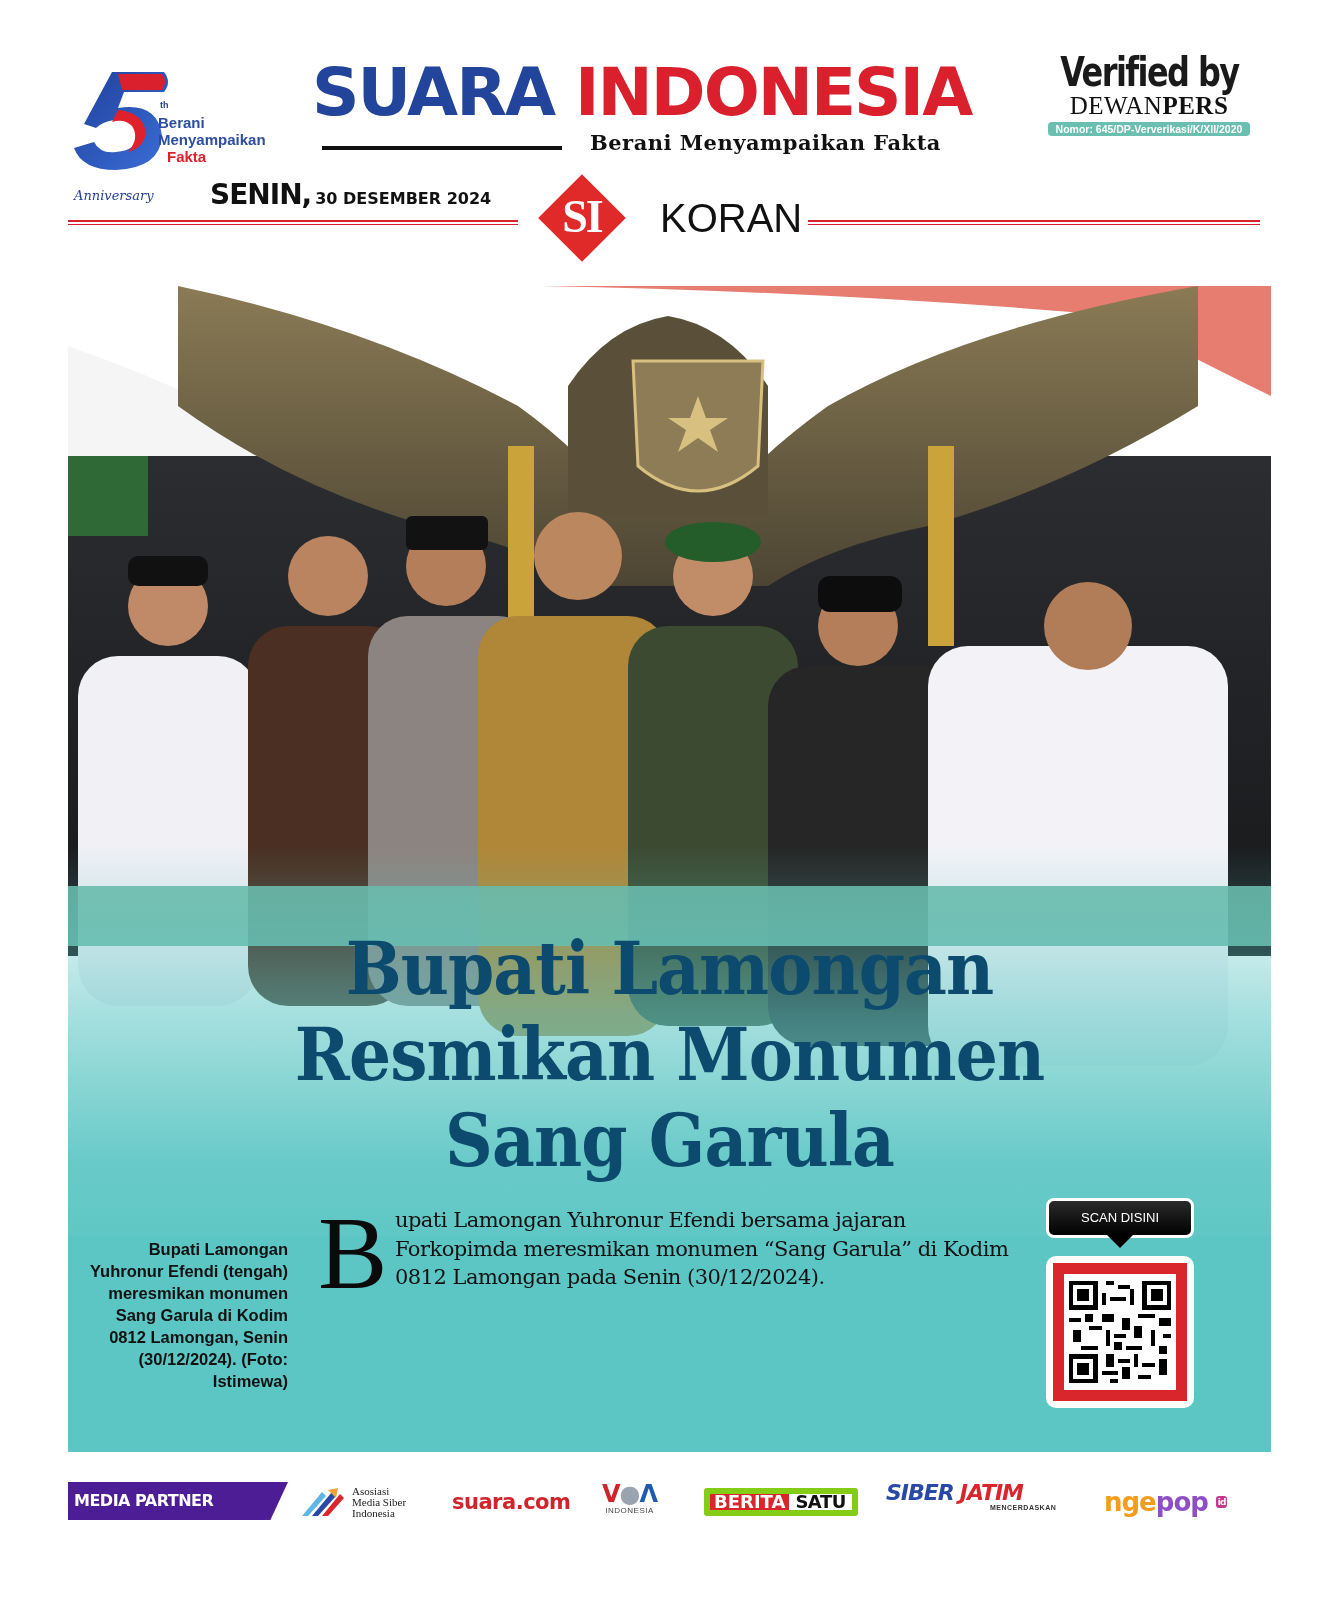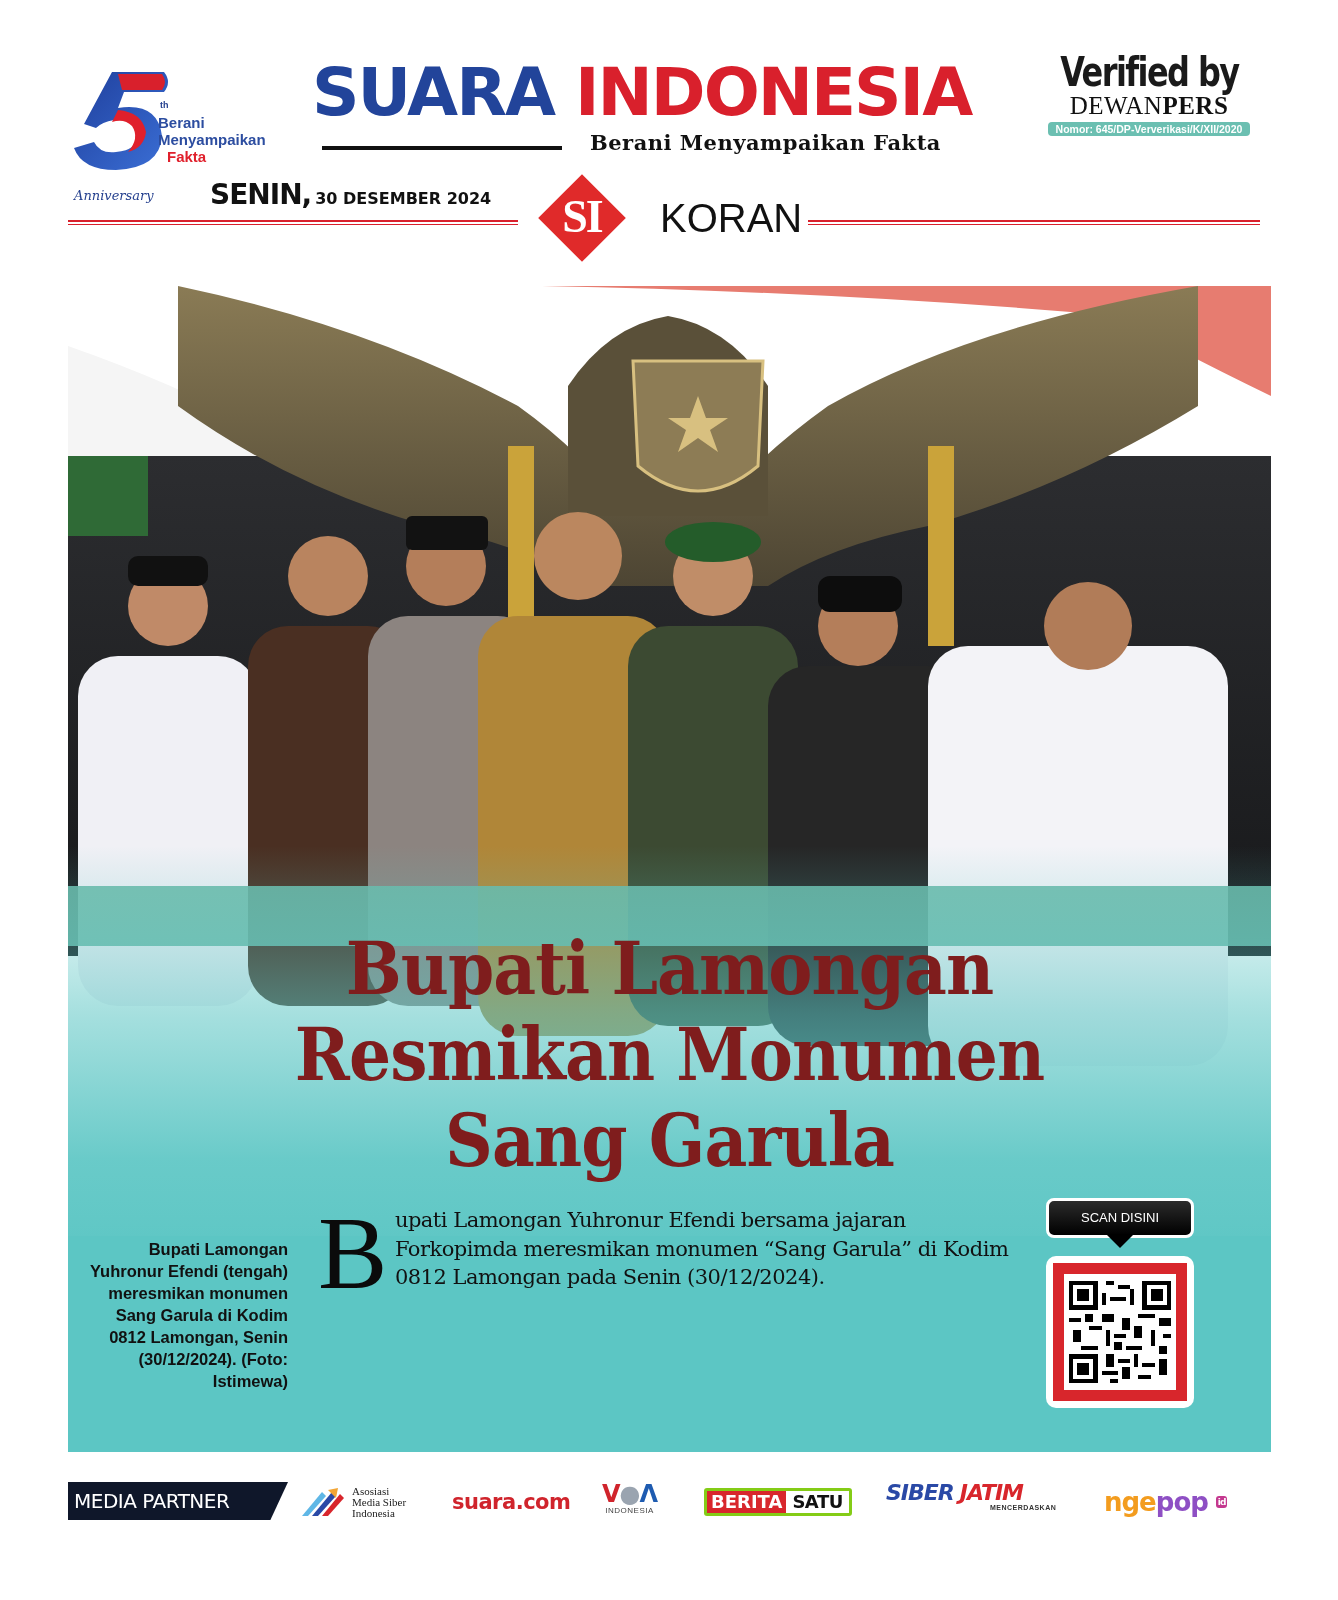--- a/index.html
+++ b/index.html
@@ -38,50 +38,50 @@
     .si-diamond .shape { position: absolute; left: 13px; top: 13px; width: 62px; height: 62px; background: #e02a2a; transform: rotate(45deg); }
     .si-diamond .txt { position: absolute; left: 0; top: 16px; width: 88px; text-align: center; font-family: "Liberation Serif", serif; font-weight: bold; font-size: 46px; color: #fff; letter-spacing: -2px; }
     .koran { position: absolute; left: 660px; top: 196px; font-family: "Liberation Sans", sans-serif; font-size: 40px; color: #111; letter-spacing: 0px; }
 
     
     .panel { position: absolute; left: 68px; top: 286px; width: 1203px; height: 1166px; overflow: hidden; background: #5cc6c4; }
     .photo { position: absolute; left: 0; top: 0; width: 1203px; height: 950px; }
     .fade { position: absolute; left: 0; top: 560px; width: 1203px; height: 420px;
             background: linear-gradient(to bottom, rgba(92,198,196,0) 0%, rgba(92,198,196,0.55) 40%, rgba(92,198,196,0.92) 75%, #5cc6c4 100%); }
 
-    .headline { position: absolute; left: 0; top: 640px; width: 1203px; text-align: center; font-family: "DejaVu Serif", serif; font-size: 72px; line-height: 86px; color: #7f1d1d; letter-spacing: -1px; }
+    .headline { position: absolute; left: 0; top: 640px; width: 1203px; text-align: center; font-family: "DejaVu Serif", serif; font-size: 72px; line-height: 86px; color: #0c4a6e; letter-spacing: -1px; }
     .headline span { display: block; transform: scaleX(0.92); }
 
     .caption { position: absolute; left: 20px; top: 952px; width: 200px; text-align: right; font-family: "Liberation Sans", sans-serif; font-weight: bold; font-size: 16.5px; line-height: 22px; color: #111; }
 
     .article { position: absolute; left: 250px; top: 920px; width: 700px; font-family: "DejaVu Serif", serif; font-size: 21px; line-height: 28.5px; color: #111; }
     .dropcap { float: left; font-family: "Liberation Serif", serif; font-size: 104px; line-height: 82px; margin: 6px 8px 0 0; color: #0b0b0b; }
     .article p { margin-bottom: 8px; text-align: center; letter-spacing: -0.5px; }
     .article p.lead { text-align: left; }
 
     .qr-wrap { position: absolute; left: 972px; top: 912px; width: 160px; height: 214px; }
     .qr-bubble { position: absolute; left: 6px; top: 0; width: 148px; height: 40px; background: linear-gradient(#2b2b2b, #000); border: 3px solid #fff; border-radius: 8px; color: #fff; font-size: 13px; text-align: center; line-height: 34px; }
     .qr-tail { position: absolute; left: 66px; top: 36px; width: 0; height: 0; border-left: 14px solid transparent; border-right: 14px solid transparent; border-top: 14px solid #000; }
     .qr-frame { position: absolute; left: 6px; top: 58px; width: 148px; height: 152px; background: #fff; border-radius: 10px; padding: 7px; }
     .qr-red { width: 100%; height: 100%; background: #d8262c; padding: 11px; }
     .qr-code { width: 100%; height: 100%; background: #fff; padding: 5px; }
 
     
     .partner-bar { position: absolute; left: 68px; top: 1468px; width: 1203px; height: 60px; }
-    .mp-label { position: absolute; left: 0; top: 14px; height: 38px; width: 220px; background: #0f172a; color: #fff; font-family: "DejaVu Sans", sans-serif; font-weight: normal; font-size: 20px; line-height: 38px; padding-left: 6px; letter-spacing: -0.5px; clip-path: polygon(0 0, 100% 0, 92% 100%, 0 100%); white-space: nowrap; }
+    .mp-label { position: absolute; left: 0; top: 14px; height: 38px; width: 220px; background: #4c1d95; color: #fff; font-family: "DejaVu Sans", sans-serif; font-weight: bold; font-size: 16px; line-height: 38px; padding-left: 6px; letter-spacing: -0.5px; clip-path: polygon(0 0, 100% 0, 92% 100%, 0 100%); white-space: nowrap; }
     .logo { position: absolute; top: 14px; height: 40px; display: flex; align-items: center; white-space: nowrap; }
     .amsi { left: 232px; }
     .amsi-text { font-family: "Liberation Serif", serif; font-size: 11px; line-height: 11px; color: #222; margin-left: 4px; }
     .suara-com { left: 384px; font-family: "DejaVu Sans", sans-serif; font-weight: bold; font-size: 21px; color: #d0242c; letter-spacing: -0.5px; }
     .voa { left: 534px; flex-direction: column; align-items: center; }
     .voa-mark { font-family: "DejaVu Sans", sans-serif; font-weight: bold; font-size: 24px; color: #d0242c; line-height: 24px; letter-spacing: -1px; }
     .voa-mark .dot { color: #9aa4b0; }
     .voa-mark .a { color: #1e5bb0; }
     .voa-sub { font-size: 8px; color: #444; letter-spacing: 0.5px; }
-    .beritasatu { left: 636px; border: 3px solid #84cc16; border-radius: 3px; height: 28px; top: 20px; font-family: "DejaVu Sans", sans-serif; font-weight: bold; font-size: 18px; overflow: hidden; }
+    .beritasatu { left: 636px; border: 6px solid #84cc16; border-radius: 3px; height: 28px; top: 20px; font-family: "DejaVu Sans", sans-serif; font-weight: bold; font-size: 18px; overflow: hidden; }
     .beritasatu .b1 { background: #d8262c; color: #fff; padding: 0 4px; line-height: 28px; }
     .beritasatu .b2 { color: #111; padding: 0 6px; line-height: 28px; letter-spacing: -0.5px; }
     .siberjatim { left: 818px; flex-direction: column; align-items: flex-start; }
     .sj-main { font-family: "DejaVu Sans", sans-serif; font-weight: bold; font-style: italic; font-size: 22px; line-height: 22px; letter-spacing: -1px; }
     .sj-main .s { color: #2a49a6; }
     .sj-main .j { color: #d8262c; margin-left: 6px; }
     .sj-sub { font-size: 7px; font-weight: bold; color: #333; margin-left: 104px; letter-spacing: 0.5px; }
     .ngepop { left: 1036px; font-family: "DejaVu Sans", sans-serif; font-weight: bold; font-size: 26px; letter-spacing: -1px; }
     .ngepop .n { color: #f39c1e; }
     .ngepop .p { color: #8e4fc4; }

